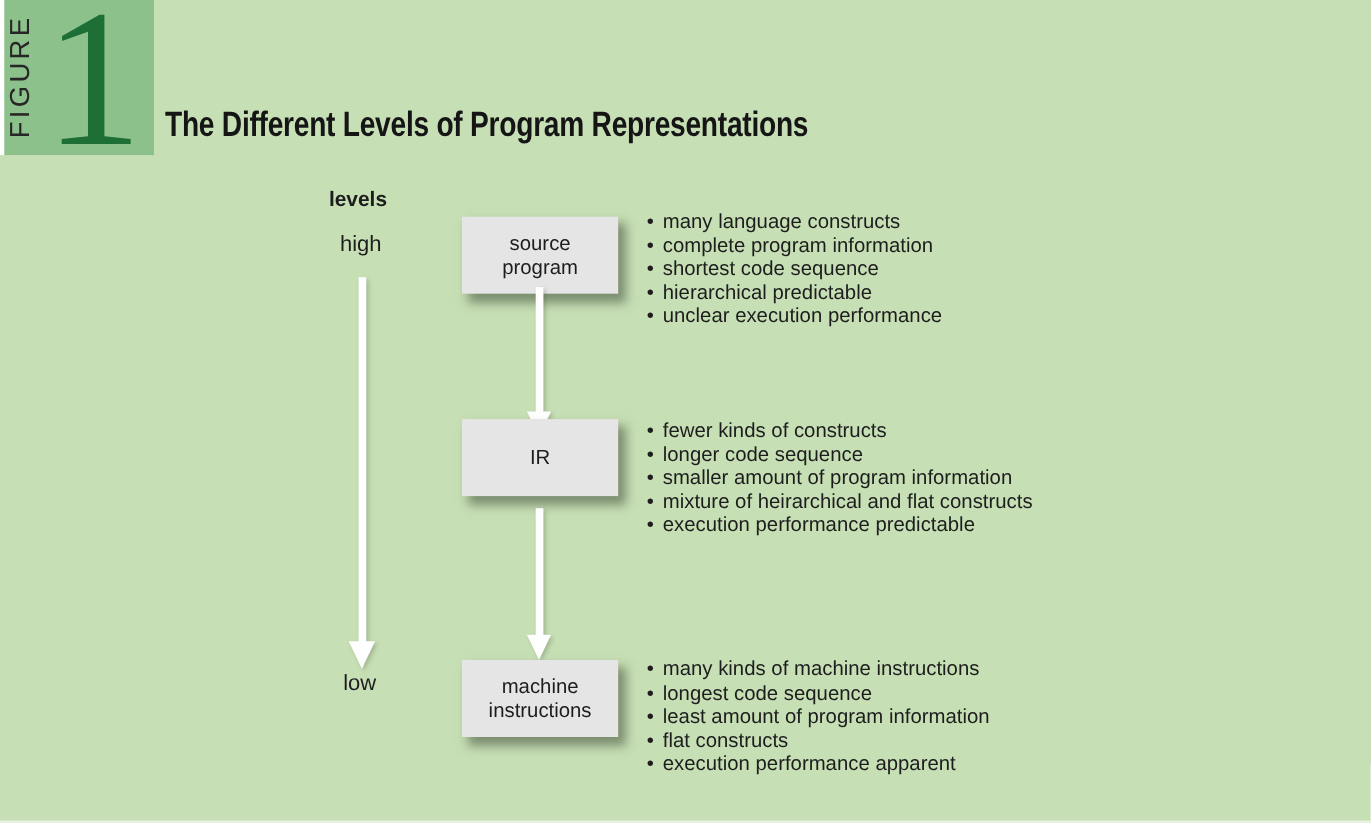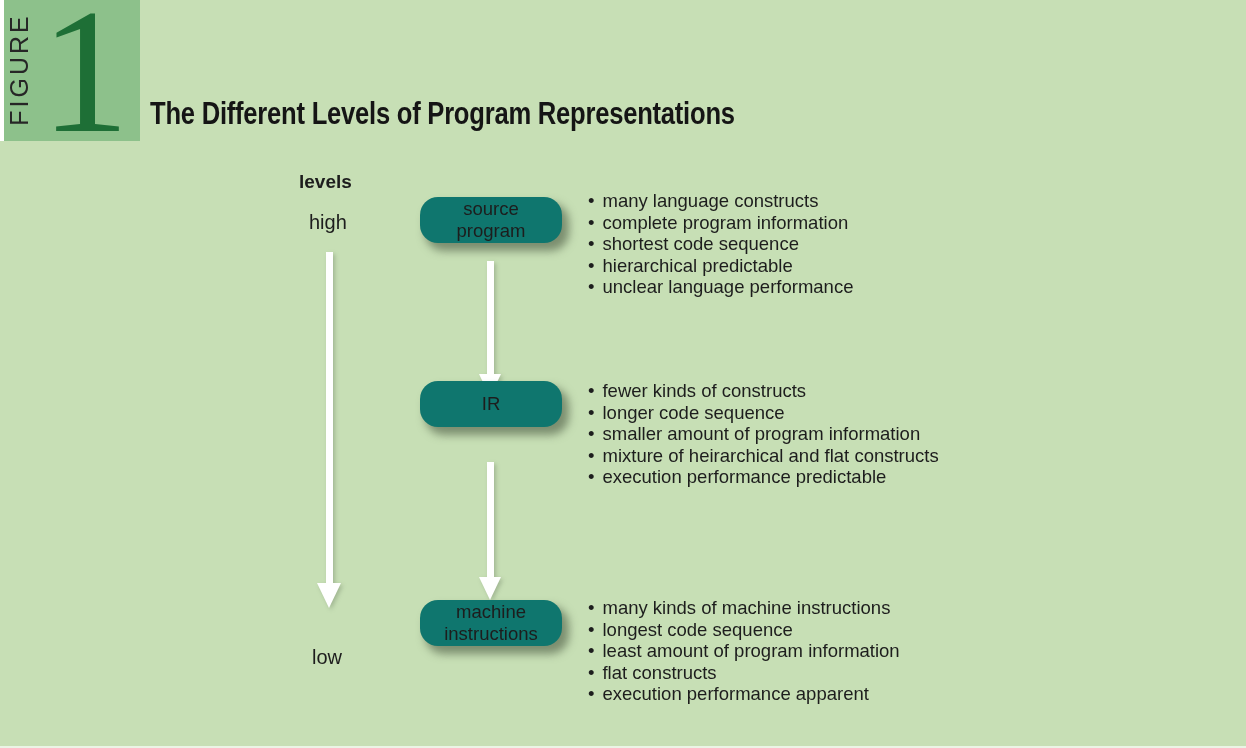--- a/index.html
+++ b/index.html
@@ -46,21 +46,21 @@
     transform:scaleX(0.8); transform-origin:left center;
     white-space:nowrap; color:#151515;
   }
 
   
   .axis-label {
     position:absolute; left:299px; top:171px;
     font-size:19px; font-weight:700;
   }
   .axis-high { position:absolute; left:309px; top:211px; font-size:20px; }
-  .axis-low  { position:absolute; left:312px; top:610px; font-size:20px;margin-top:36px; }
+  .axis-low  { position:absolute; left:312px; top:610px; font-size:20px; }
 
   .arrow { position:absolute; filter:drop-shadow(2px 2px 2px rgba(73,88,65,0.30)); }
   .arrow .shaft { position:absolute; background:#ffffff; }
   .arrow .head  {
     position:absolute; width:0; height:0;
     border-left:12px solid transparent;
     border-right:12px solid transparent;
     border-top:25px solid #ffffff;
   }
   
@@ -73,27 +73,27 @@
   #flow-arrow-1 .shaft { left:7.5px; top:0; width:7px; height:114px; }
   #flow-arrow-1 .head  { left:0; top:113px;
     border-left-width:11px; border-right-width:11px; border-top-width:23px; }
   #flow-arrow-2 { left:479px; top:462px; width:22px; height:138px; }
   #flow-arrow-2 .shaft { left:7.5px; top:0; width:7px; height:116px; }
   #flow-arrow-2 .head  { left:0; top:115px;
     border-left-width:11px; border-right-width:11px; border-top-width:23px; }
 
   
   .levelbox {
-    position:absolute; left:420px; width:142px; height:46px;
-    background:#0f766e;
+    position:absolute; left:420px; width:142px; height:70px;
+    background:#e5e5e5;
     box-shadow:6px 7px 9px 1px rgba(73,88,65,0.60);
     display:flex; flex-direction:column;
     align-items:center; justify-content:center;
     text-align:center;
-    font-size:18.5px; line-height:22px; color:#1d1d1d;border-radius:18px;
+    font-size:18.5px; line-height:22px; color:#1d1d1d;
   }
   #box-source  { top:197px; }
   #box-ir      { top:381px; }
   #box-machine { top:600px;align-items:center; }
 
   
   .bullets {
     position:absolute; left:588px; width:480px;
     margin:0; padding:0; list-style:none;
     font-size:18.5px; line-height:21.5px;
@@ -147,21 +147,21 @@
   <div class="levelbox" id="box-machine">
     <span>machine</span>
     <span>instructions</span>
   </div>
 
   <ul class="bullets" id="bullets-source">
     <li>many language constructs</li>
     <li>complete program information</li>
     <li>shortest code sequence</li>
     <li>hierarchical predictable</li>
-    <li>unclear language performance</li>
+    <li>unclear execution performance</li>
   </ul>
   <ul class="bullets" id="bullets-ir">
     <li>fewer kinds of constructs</li>
     <li>longer code sequence</li>
     <li>smaller amount of program information</li>
     <li>mixture of heirarchical and flat constructs</li>
     <li>execution performance predictable</li>
   </ul>
   <ul class="bullets" id="bullets-machine">
     <li>many kinds of machine instructions</li>

